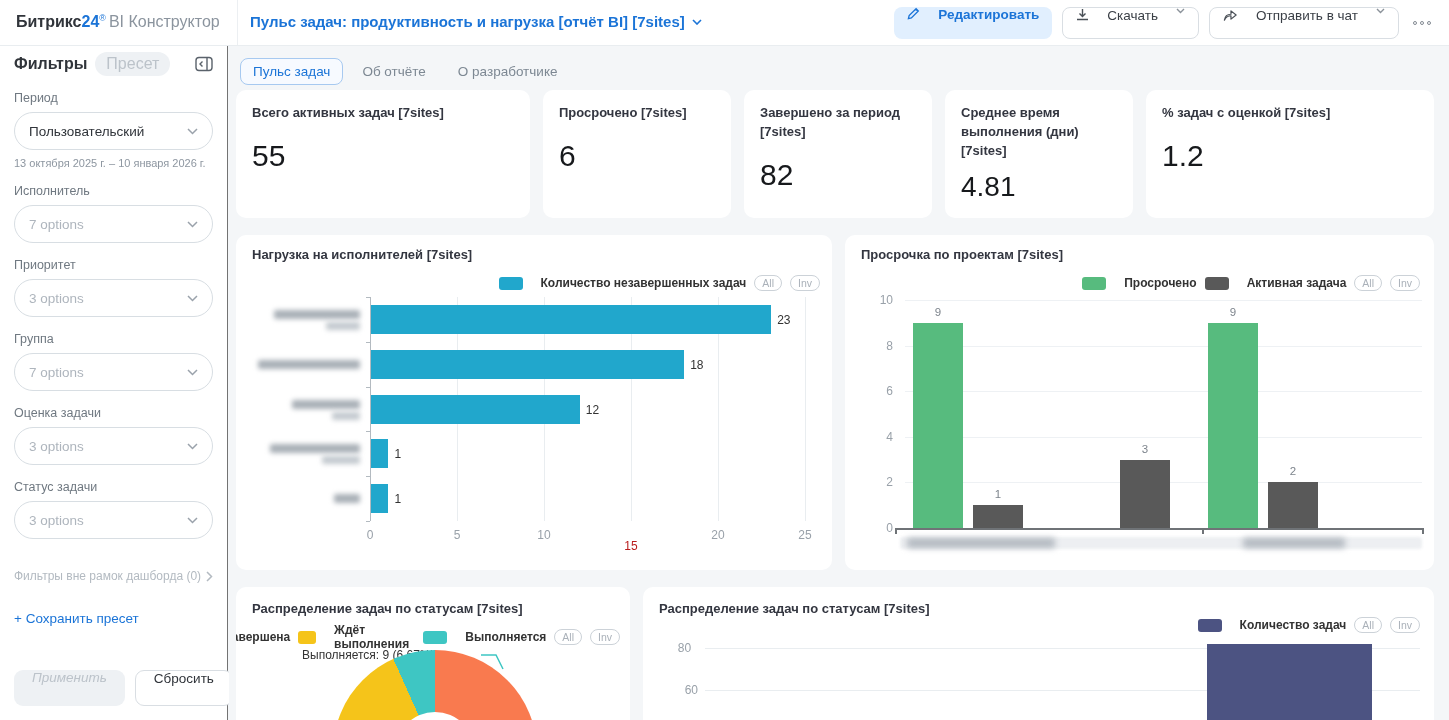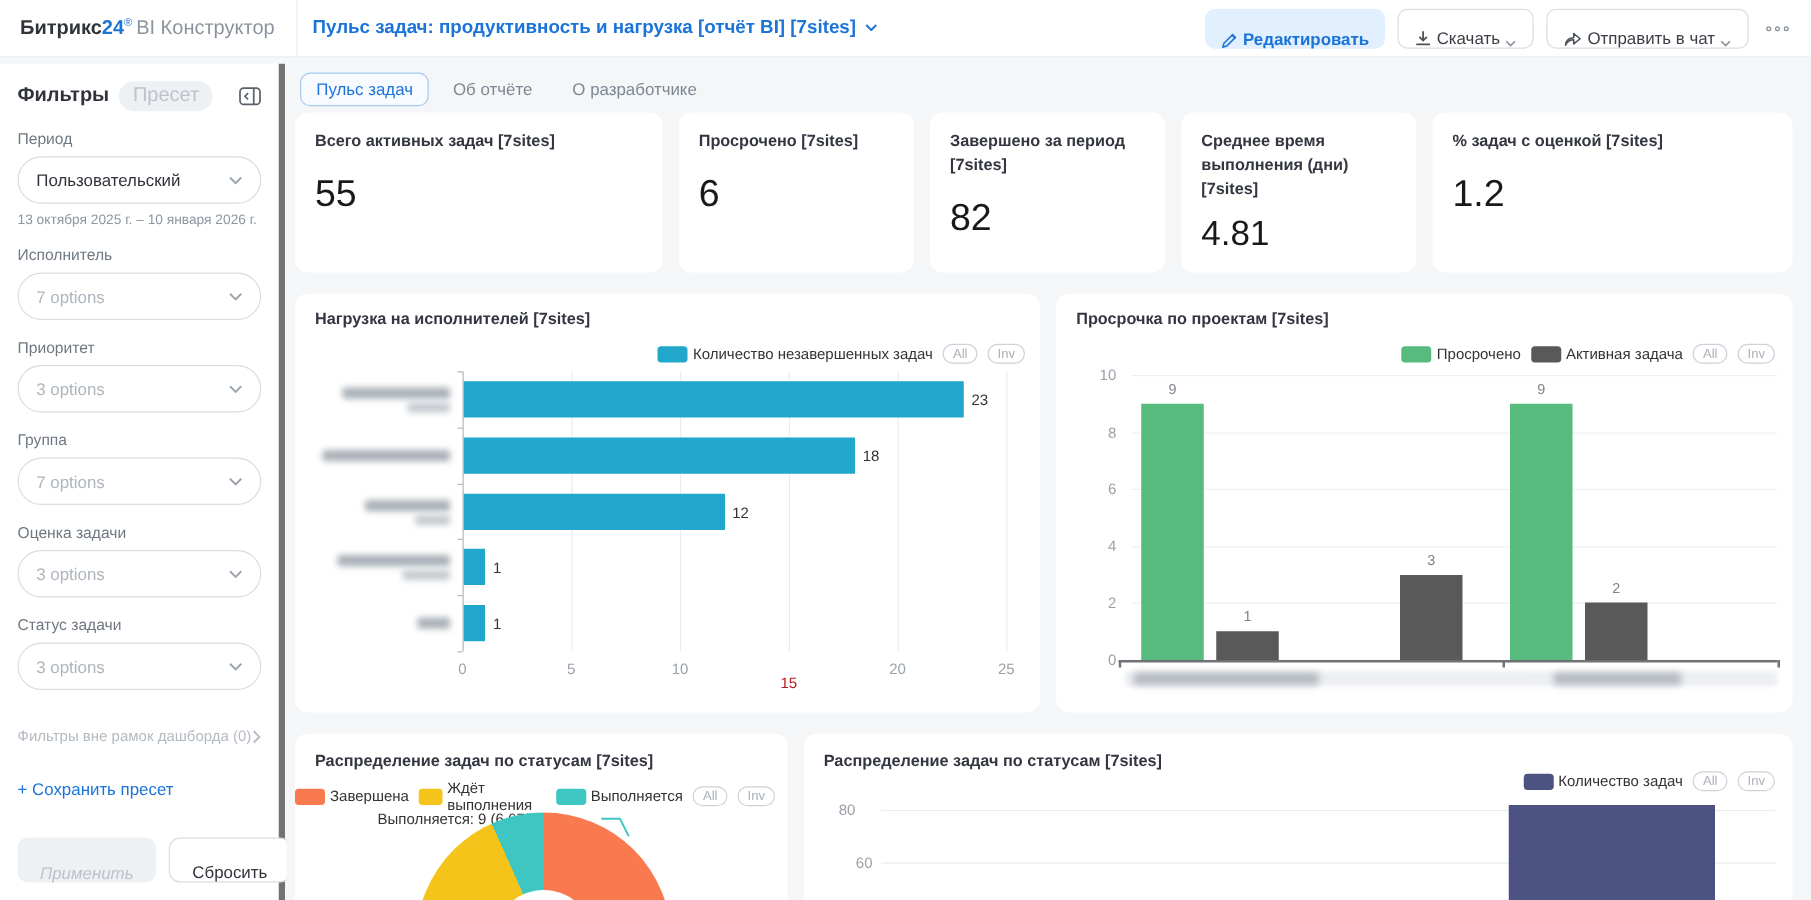--- a/index.html
+++ b/index.html
@@ -11,30 +11,30 @@
             border-bottom:1px solid #e9edf0; z-index:10; }
   .logo { position:absolute; left:16px; top:13px; font-size:16px; white-space:nowrap; }
   .logo b { color:#30343a; font-weight:700; }
   .logo .accent { color:#1b74d7; font-weight:700; }
   .logo .tm { color:#1b74d7; font-size:9px; vertical-align:super; }
   .logo .product { color:#8b949e; font-weight:400; margin-left:3px; }
   .header-divider { position:absolute; left:237px; top:0; width:1px; height:45px; background:#eceff2; }
   .dash-title { position:absolute; left:250px; top:13px; display:flex; align-items:center; gap:7px;
                 color:#1b74d7; font-size:15px; font-weight:700; cursor:pointer; }
   .header-actions { position:absolute; right:14px; top:7px; display:flex; align-items:center; gap:10px; }
-  .btn { display:flex; align-items:flex-end; gap:4px; height:32px; padding:0 13px; border-radius:8px;
+  .btn { display:flex; align-items:flex-start; gap:18px; height:32px; padding:0 13px; border-radius:8px;
          font-size:13.5px; cursor:pointer; white-space:nowrap; }
   .btn-primary-soft { background:#e1effe; color:#1b74d7; font-weight:600; }
   .btn-outline { background:#fff; border:1px solid #d9dee3; color:#3a3f46; }
   .kebab { display:flex; gap:3px; padding:6px 4px; cursor:pointer; }
   .kebab i { width:4px; height:4px; border:1.2px solid #848b93; border-radius:50%; }
 
   
-  .sidebar { position:absolute; top:51px; left:0; width:228px; bottom:0; background:#fff;
-             border-right:5px solid #737373; padding:14px; }
+  .sidebar { position:absolute; top:38px; left:0; width:228px; bottom:0; background:#fff;
+             border-right:1px solid #737373; padding:14px; }
   .sb-head { display:flex; align-items:center; }
   .sb-title { font-size:16px; font-weight:700; color:#30343a; }
   .preset-badge { margin-left:8px; background:#eef1f4; color:#bcc3ca; font-size:16px;
                   padding:3px 11px; border-radius:13px; }
   .collapse-btn { margin-left:auto; cursor:pointer; display:flex; }
   .fgroup { margin-top:15px; }
   .flabel { font-size:12.5px; color:#6f7881; margin-bottom:7px; }
   .fselect { height:38px; border:1px solid #d8dee3; border-radius:19px; background:#fff;
              display:flex; align-items:center; justify-content:space-between; padding:0 14px;
              font-size:13.5px; color:#30343a; cursor:pointer; }
@@ -55,21 +55,21 @@
          border-radius:8px; cursor:pointer; }
   .tab.active { color:#1b74d7; border-color:#a7c9f0; background:#f7faff; }
 
   .card { position:absolute; background:#fff; border-radius:10px; }
   .kpi-label { font-size:13px; font-weight:600; color:#333640; line-height:1.45; padding:14px 16px 0; }
   .kpi-value { font-size:30px; font-weight:500; color:#17191c; padding:16px 16px 0; }
 
   .chart-title { position:absolute; left:16px; top:12px; font-size:13px; font-weight:600; color:#333640; }
   .legend { position:absolute; display:flex; align-items:center; gap:8px; font-size:12px; color:#333; }
   .legend .sw { width:24px; height:13px; border-radius:3px; display:inline-block; }
-  .legend .li { display:flex; align-items:center; gap:4px; cursor:pointer; }
+  .legend .li { display:flex; align-items:center; gap:18px; cursor:pointer;font-weight:bold; }
   .pill { border:1px solid #ccd2d8; color:#aab1b9; border-radius:10px; font-size:10.5px;
           padding:1px 7px; cursor:pointer; background:#fff; }
   .callout-text { position:absolute; font-size:12px; color:#333; white-space:nowrap; }
 </style>
 </head>
 <body>
 
 <div class="header">
   <div class="logo"><b>Битрикс</b><span class="accent">24</span><span class="tm">®</span><span class="product">BI Конструктор</span>
   </div>
@@ -345,19 +345,19 @@
   <div class="card" style="left:414px; top:541px; width:791px; height:246px; overflow:hidden;">
     <div class="chart-title" style="top:14px;">Распределение задач по статусам [7sites]</div>
     <div class="legend" style="top:30px; right:14px;">
       <span class="li">
         <span class="sw" style="background: rgb(76, 83, 130);"></span>
         <span>Количество задач</span>
       </span>
       <span class="pill">All</span>
       <span class="pill">Inv</span>
     </div>
-  <div style="position: absolute; left: 28px; top: 54px; width: 27px; text-align: left; font-size: 12px; color: rgb(153, 161, 169);">80</div>
+  <div style="position: absolute; left: 28px; top: 54px; width: 27px; text-align: center; font-size: 12px; color: rgb(153, 161, 169);">80</div>
       <div style="position: absolute; left: 62px; top: 61px; width: 715px; height: 1px; background: rgb(233, 237, 240);"></div>
       <div style="position: absolute; left: 28px; top: 96px; width: 27px; text-align: right; font-size: 12px; color: rgb(153, 161, 169);">60</div>
       <div style="position: absolute; left: 62px; top: 103px; width: 715px; height: 1px; background: rgb(233, 237, 240);"></div>
       <div style="position: absolute; left: 564px; top: 56.8px; width: 165px; height: 189.2px; background: rgb(76, 83, 130);"></div>
     </div>
 </div>
 
 </body></html>

